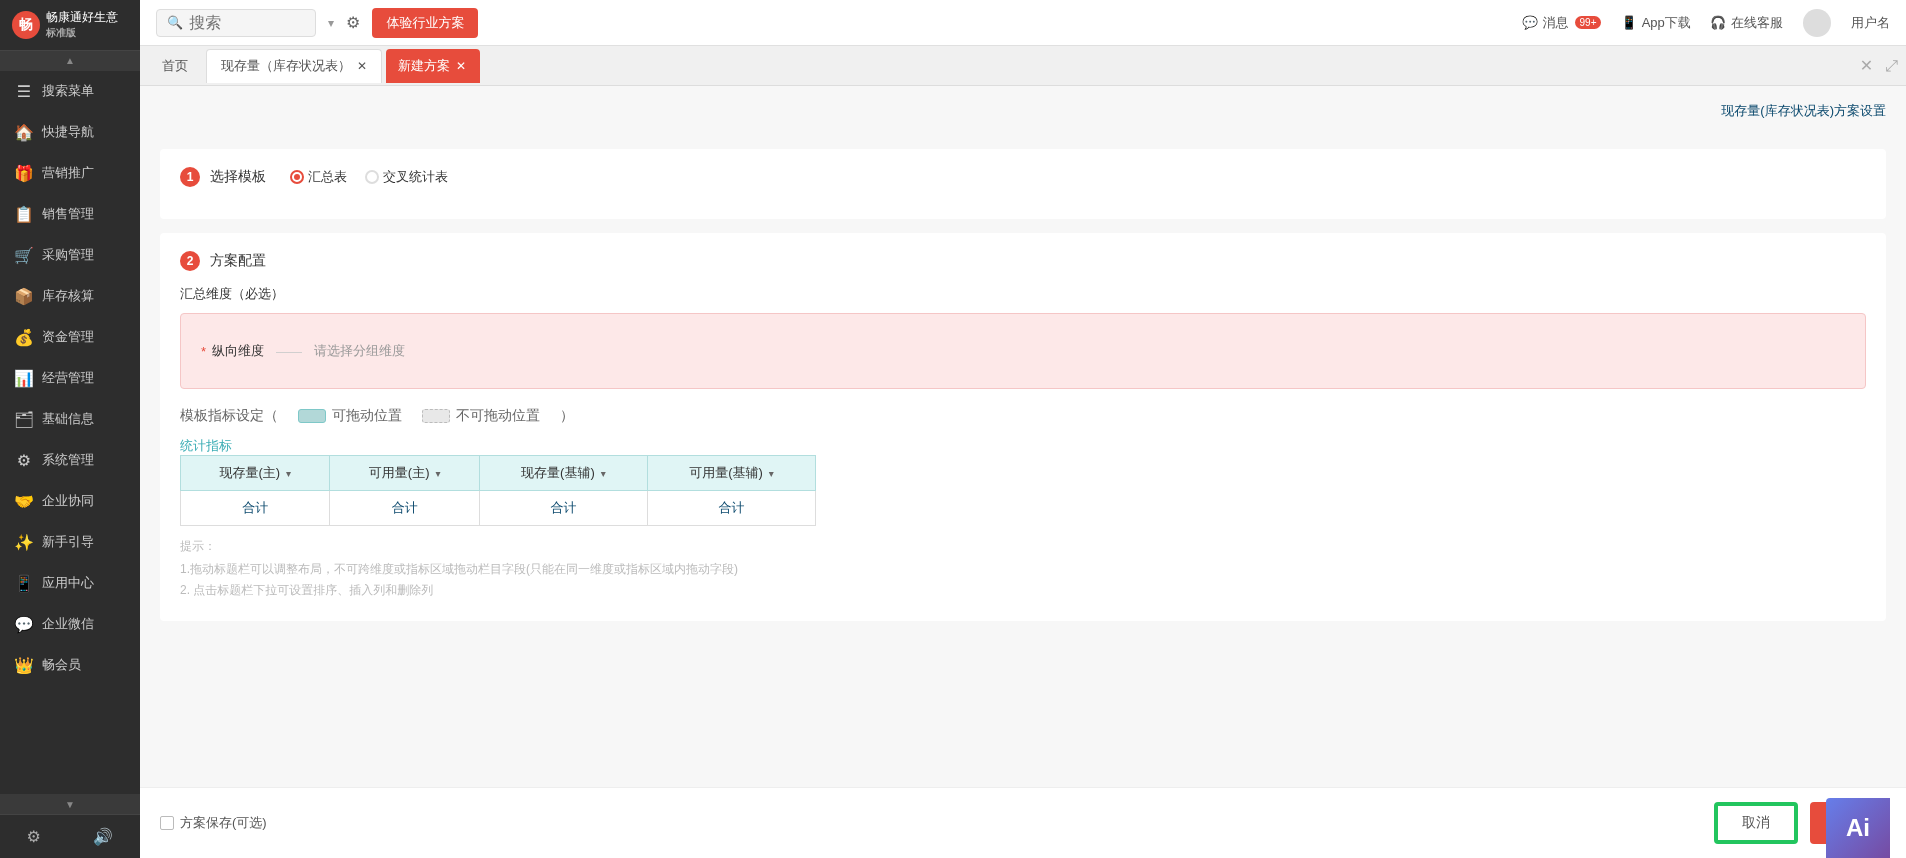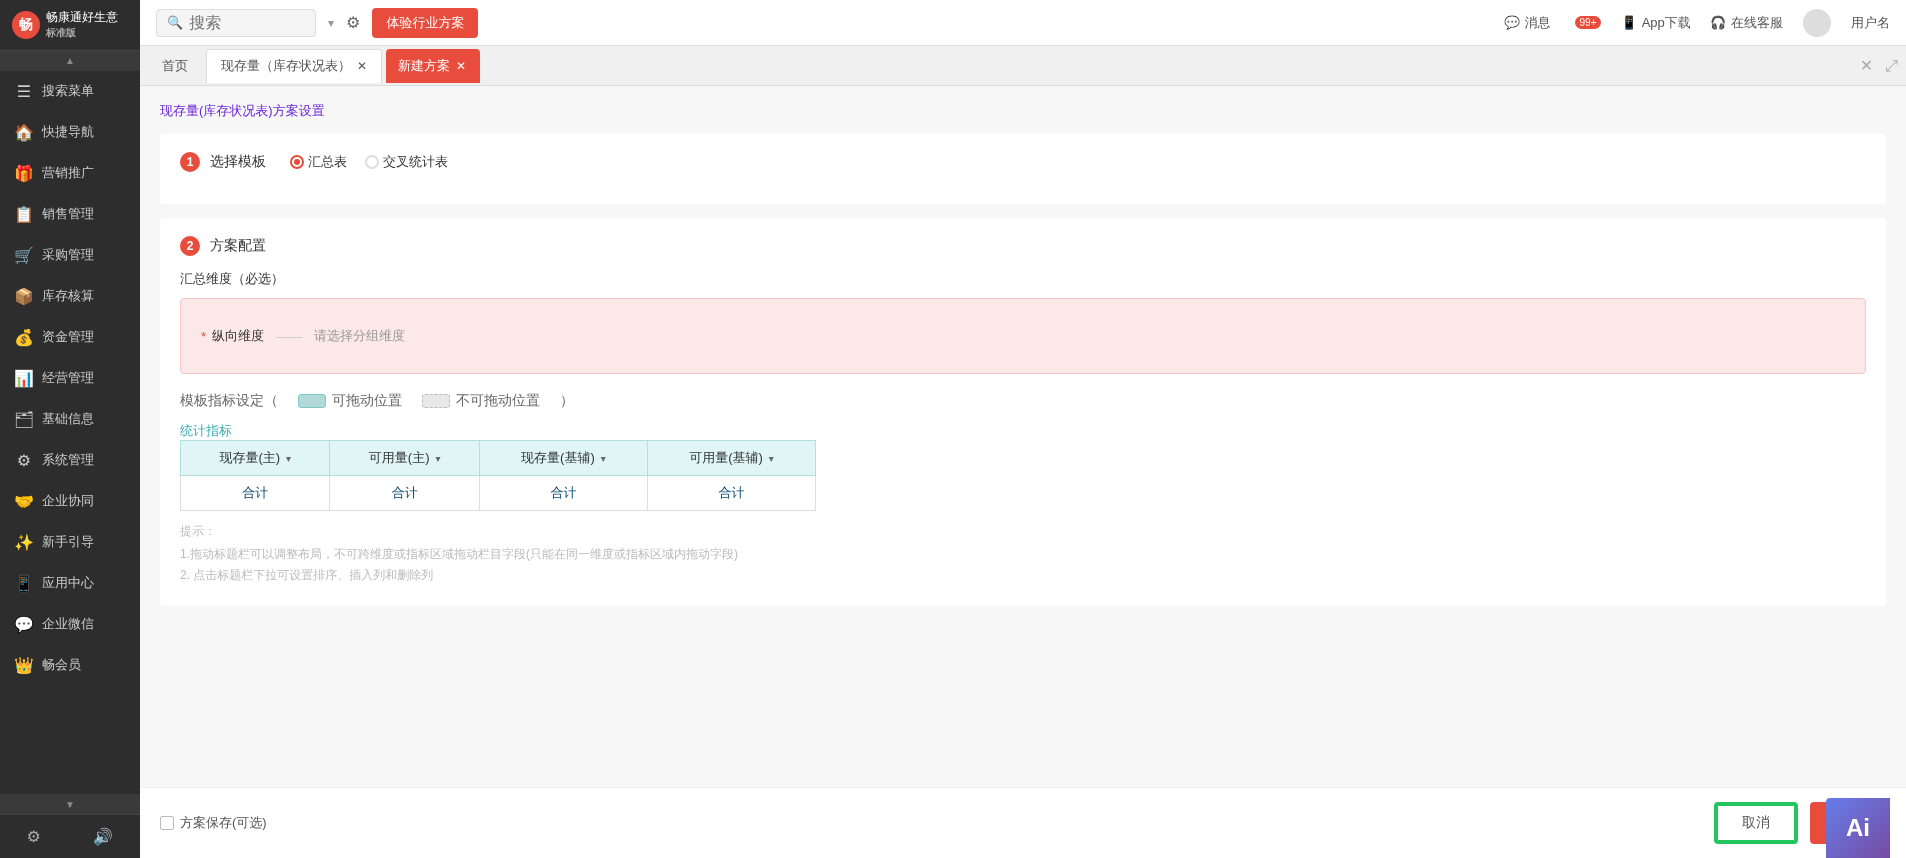--- a/index.html
+++ b/index.html
@@ -85,21 +85,21 @@
       padding: 6px 14px; font-size: 13px; cursor: pointer;
     }
     .topbar-right {
       margin-left: auto; display: flex; align-items: center; gap: 20px;
     }
     .topbar-right-item {
       display: flex; align-items: center; gap: 4px; color: #555; cursor: pointer; font-size: 13px;
     }
     .badge {
       background: #e74c3c; color: #fff; border-radius: 10px;
-      font-size: 10px; padding: 1px 5px; margin-left: 20px;
+      font-size: 10px; padding: 1px 5px; margin-left: 2px;
     }
     .topbar-avatar {
       width: 28px; height: 28px; background: #ddd; border-radius: 50%;
     }
     .topbar-username { font-size: 13px; color: #555; }
 
     
     .tabbar {
       height: 40px;
       background: #f0f0f0;
@@ -121,21 +121,21 @@
     }
     .tab.normal-tab { background: #fff; border: 1px solid #ddd; border-bottom: none; }
     .tab-close { font-size: 12px; cursor: pointer; }
     .tab-home { background: transparent; color: #555; font-size: 13px; }
 
     
     .content {
       flex: 1; overflow-y: auto; padding: 16px 20px;
       background: #f7f7f7;
     }
-    .page-title { font-size: 13px; color: #6d28d9; margin-bottom: 14px; font-weight: normal; }
+    .page-title { font-size: 13px; color: #0c4a6e; margin-bottom: 29px; font-weight: normal; text-align: right; }
 
     
     .section {
       background: #fff;
       border-radius: 4px;
       padding: 18px 20px;
       margin-bottom: 14px;
     }
     .section-header {
       display: flex; align-items: center; gap: 10px; margin-bottom: 14px;

